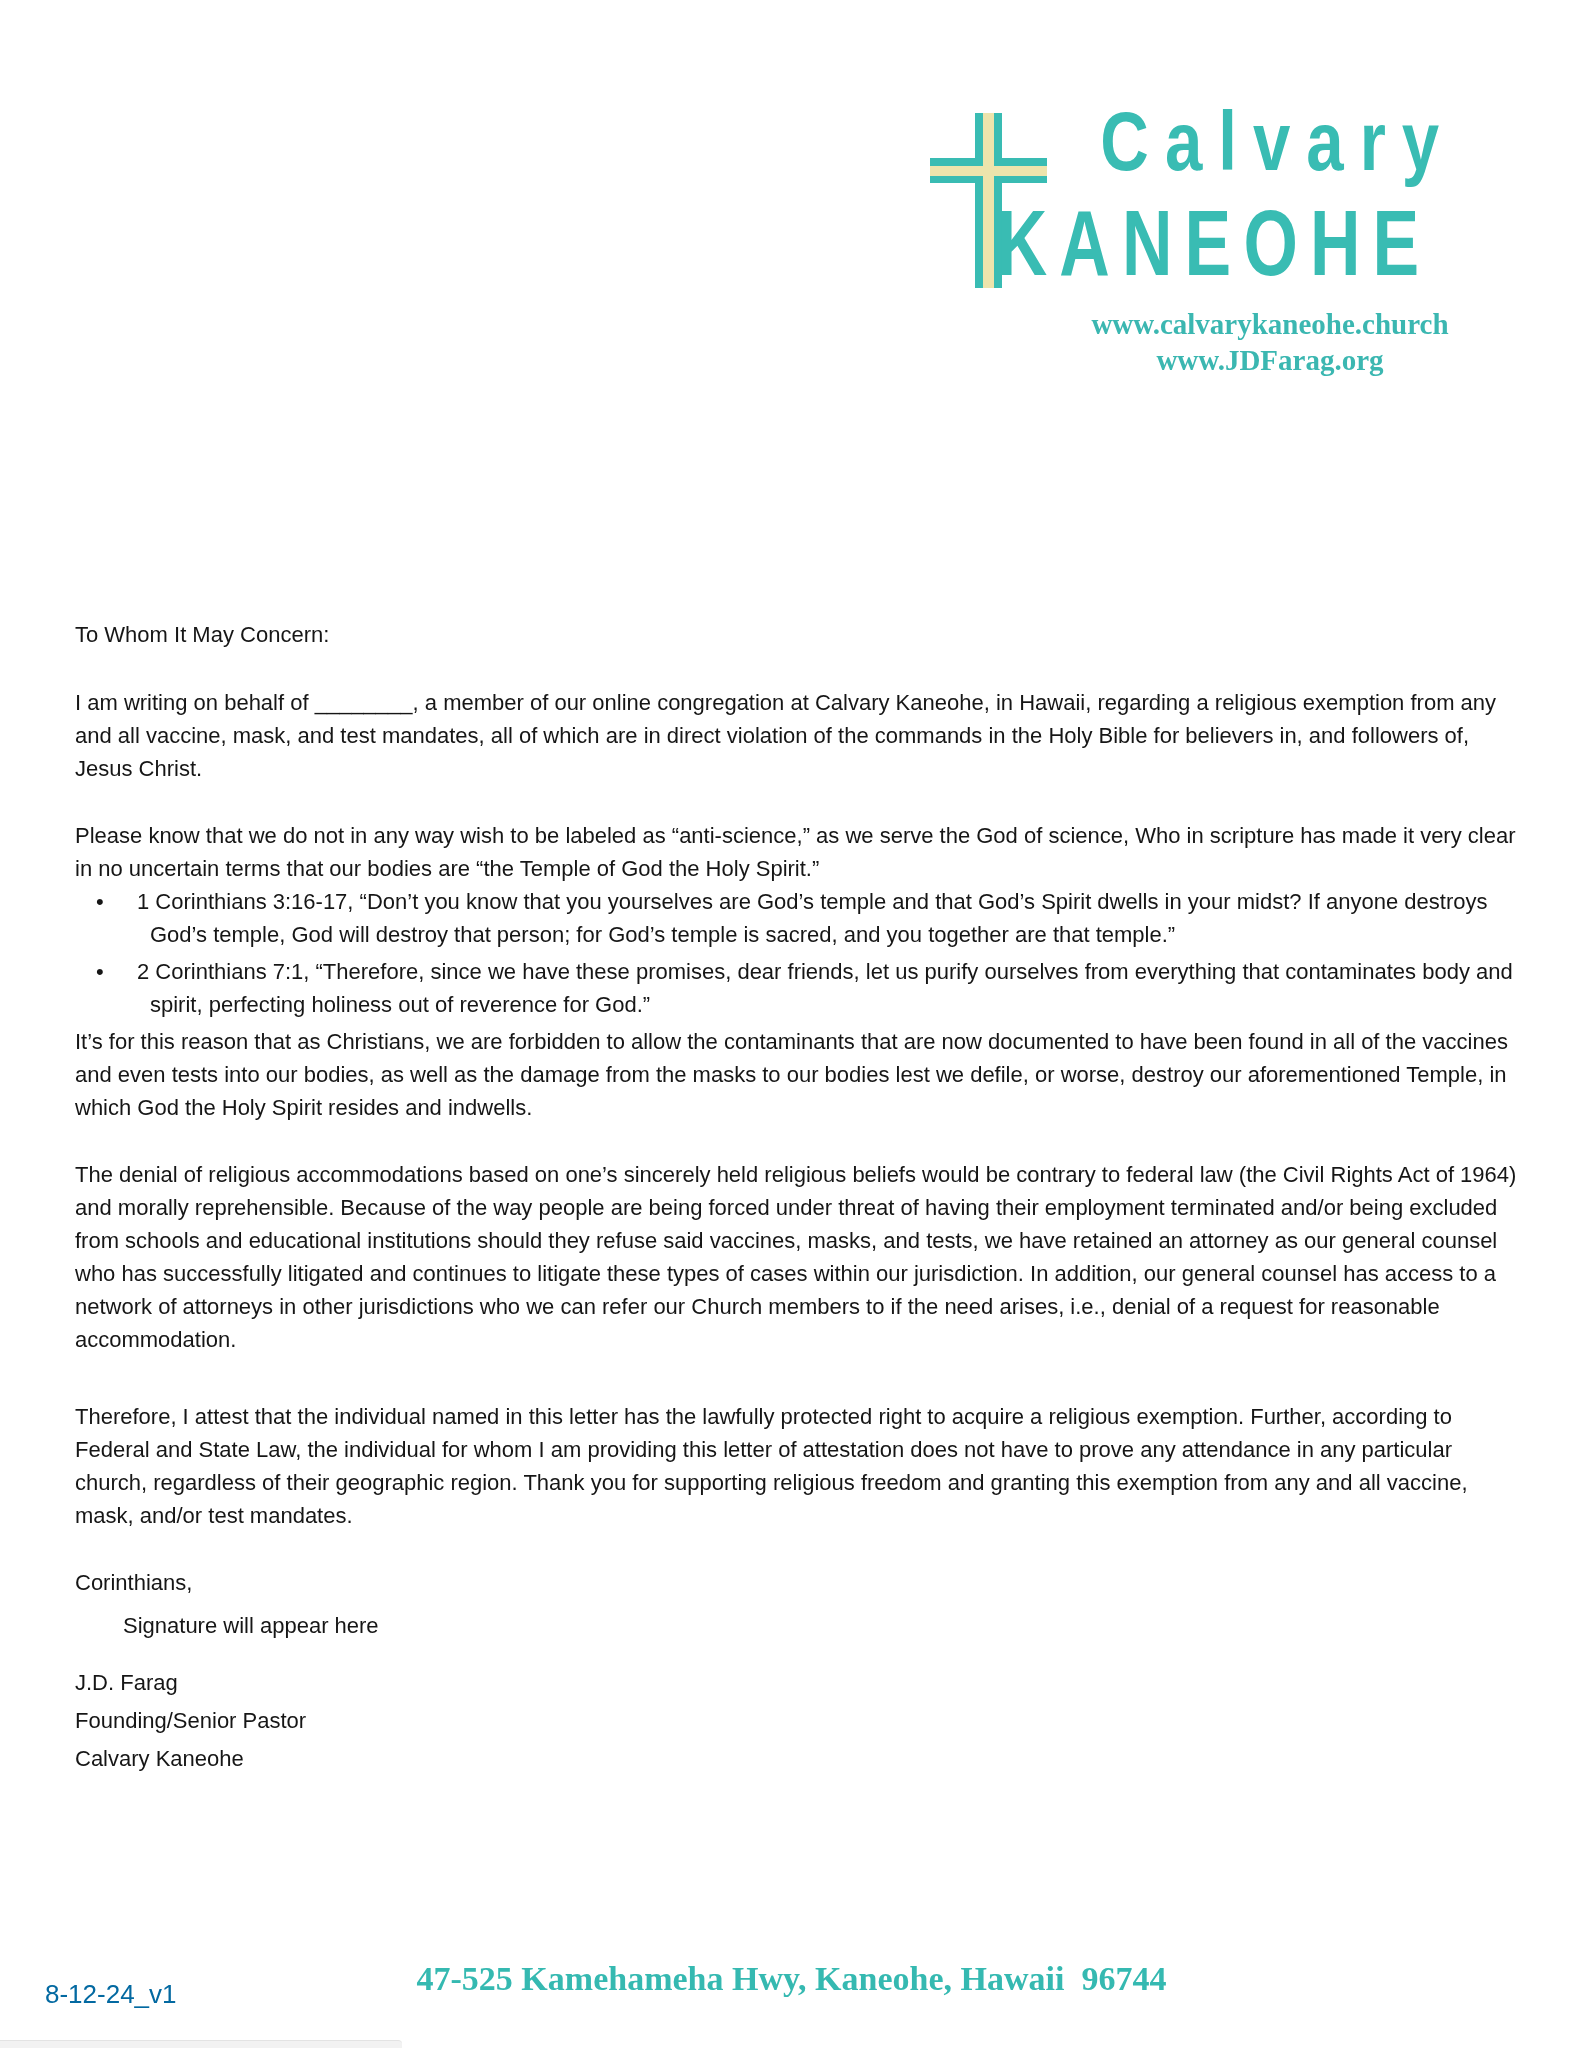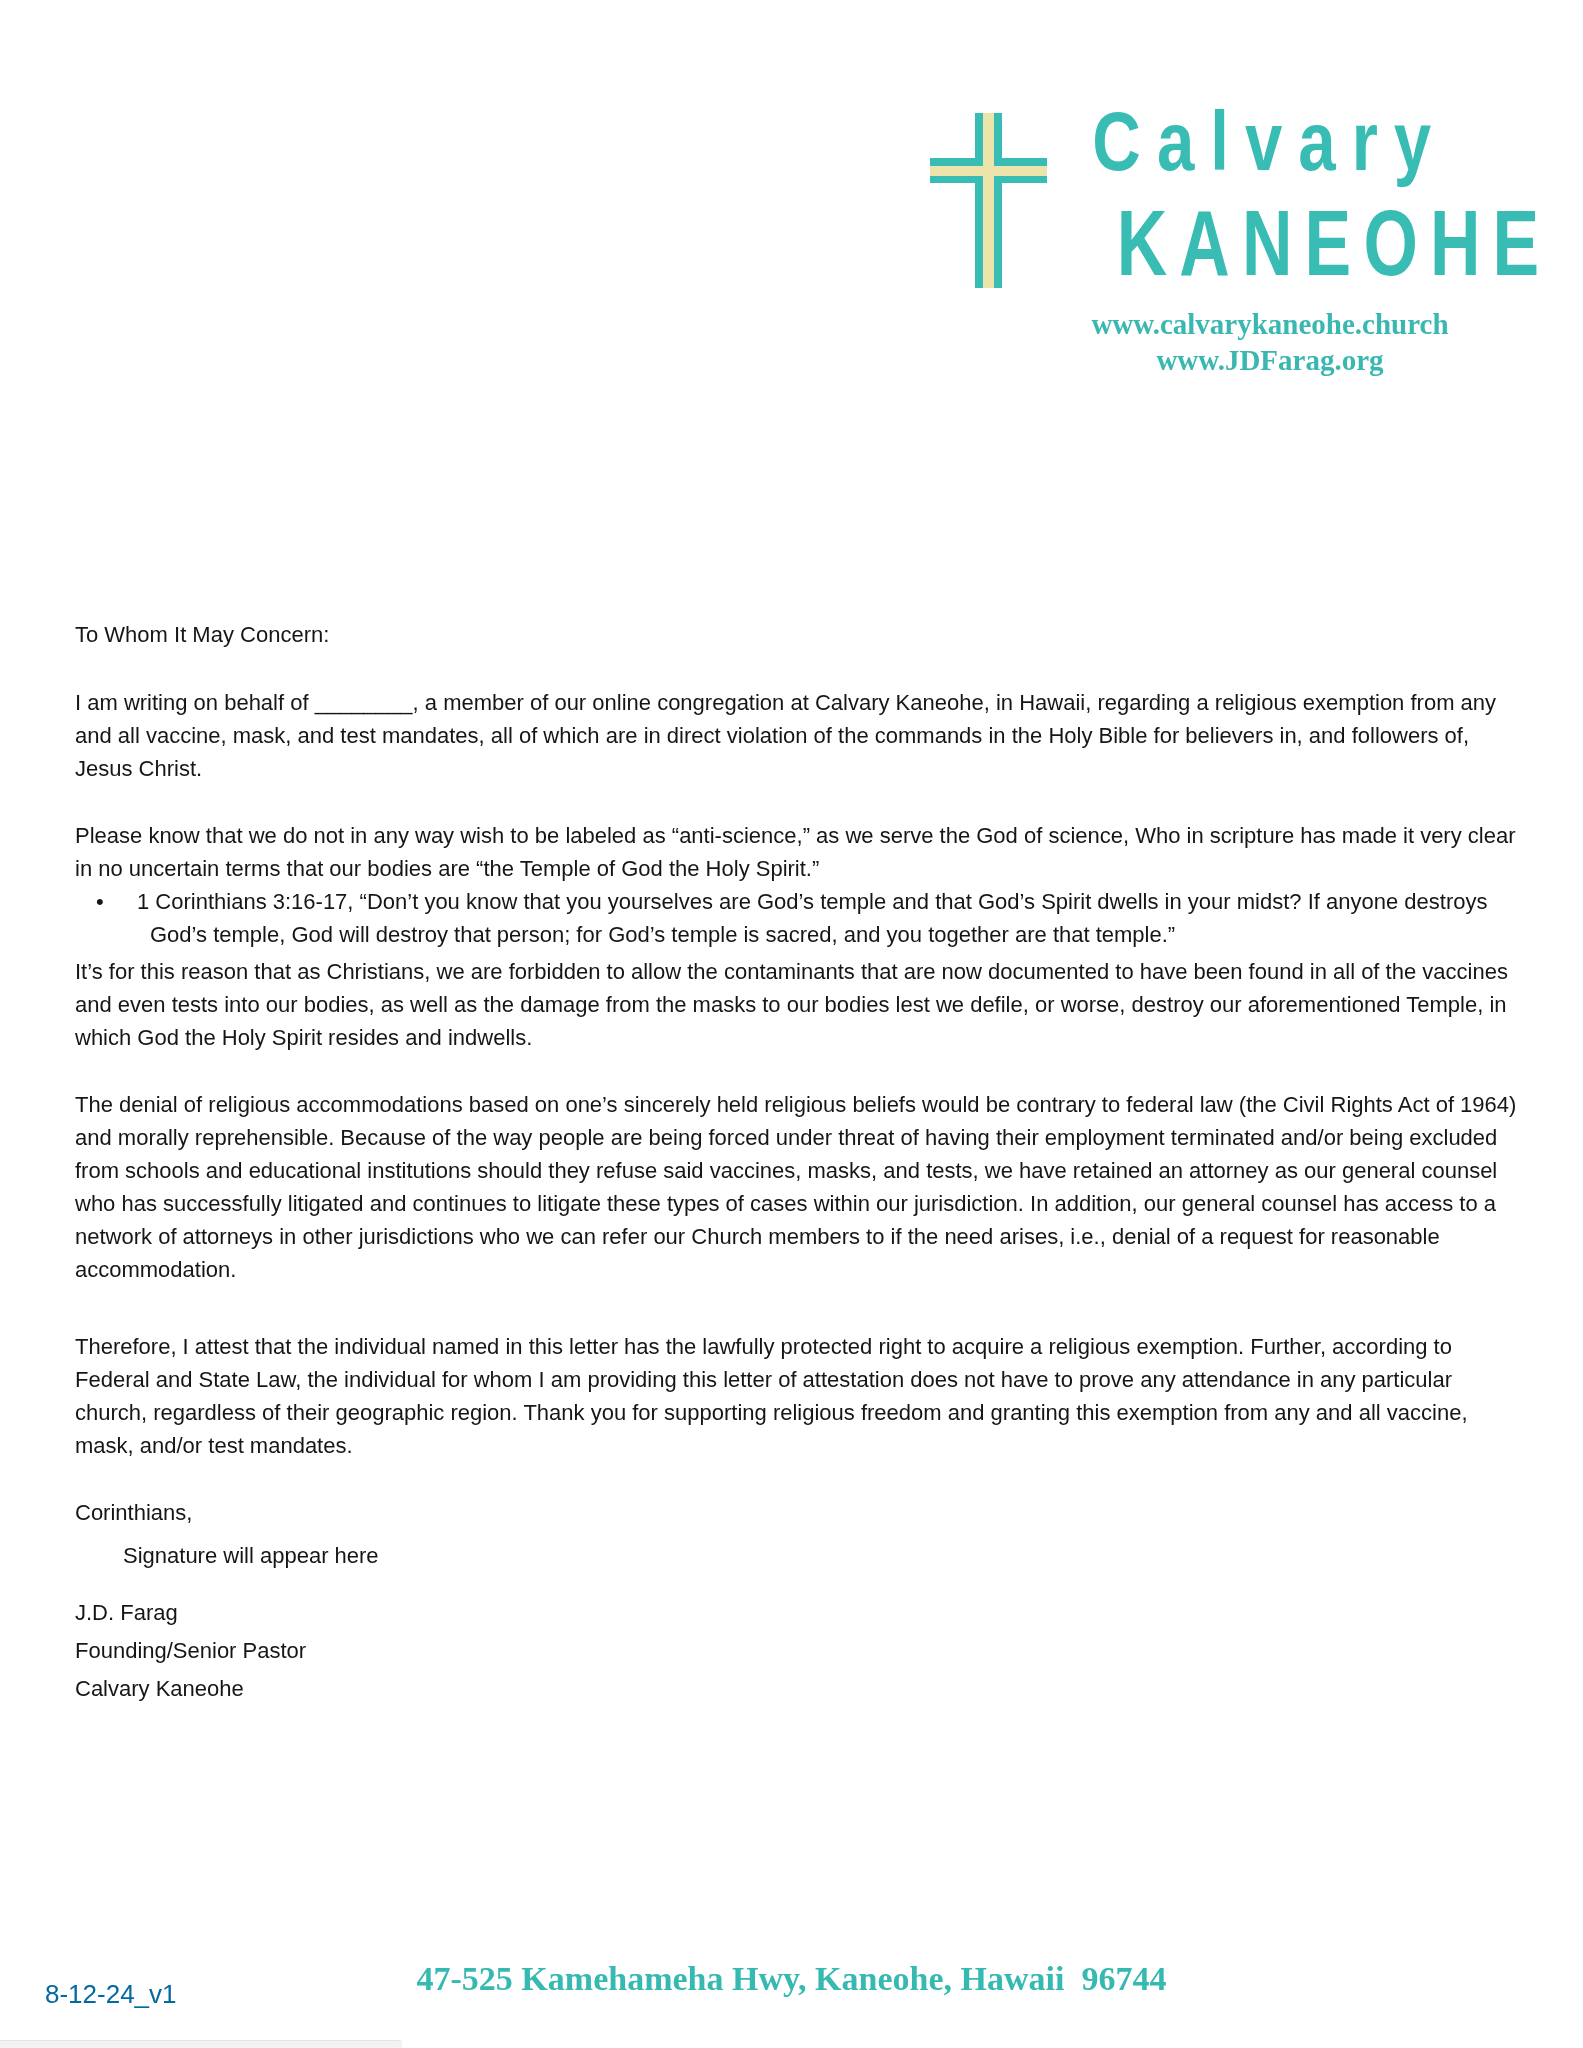--- a/index.html
+++ b/index.html
@@ -9,21 +9,21 @@
     background:#ffffff;
     overflow:hidden;
     font-family:"Liberation Sans","DejaVu Sans",sans-serif;
     color:#161616;
   }
 
   
   .logo-cross{position:absolute;left:930px;top:113px;}
   .logo-text{
     position:absolute;left:1048px;top:98px;width:452px;
-    display:flex;flex-direction:column;align-items:flex-start;
+    display:flex;flex-direction:column;align-items:flex-end;
     color:#39BCB3;
   }
   .logo-name1{
     font-weight:700;font-size:84px;line-height:86px;
     letter-spacing:20px;transform:scaleX(0.80);transform-origin:center;
     white-space:nowrap;
   }
   .logo-name2{
     font-weight:700;font-size:92px;line-height:94px;margin-top:12px;
     letter-spacing:16px;transform:scaleX(0.76);transform-origin:center;
@@ -102,20 +102,21 @@
   <div class="letter">
 
     <p class="salutation">To Whom It May Concern:</p>
 
     <p class="para">I am writing on behalf of ________, a member of our online congregation at Calvary Kaneohe, in Hawaii, regarding a religious exemption from any and all vaccine, mask, and test mandates, all of which are in direct violation of the commands in the Holy Bible for believers in, and followers of, Jesus Christ.</p>
 
     <div class="para-tight">
       <p>Please know that we do not in any way wish to be labeled as “anti-science,” as we serve the God of science, Who in scripture has made it very clear in no uncertain terms that our bodies are “the Temple of God the Holy Spirit.”</p>
       <ul class="scripture-list">
         <li>1 Corinthians 3:16-17, “Don’t you know that you yourselves are God’s temple and that God’s Spirit dwells in your midst? If anyone destroys God’s temple, God will destroy that person; for God’s temple is sacred, and you together are that temple.”</li>
+        <li>2 Corinthians 7:1, “Therefore, since we have these promises, dear friends, let us purify ourselves from everything that contaminates body and spirit, perfecting holiness out of reverence for God.”</li>
       </ul>
       <p class="para">It’s for this reason that as Christians, we are forbidden to allow the contaminants that are now documented to have been found in all of the vaccines and even tests into our bodies, as well as the damage from the masks to our bodies lest we defile, or worse, destroy our aforementioned Temple, in which God the Holy Spirit resides and indwells.</p>
     </div>
 
     <p class="para p3">The denial of religious accommodations based on one’s sincerely held religious beliefs would be contrary to federal law (the Civil Rights Act of 1964) and morally reprehensible. Because of the way people are being forced under threat of having their employment terminated and/or being excluded from schools and educational institutions should they refuse said vaccines, masks, and tests, we have retained an attorney as our general counsel who has successfully litigated and continues to litigate these types of cases within our jurisdiction. In addition, our general counsel has access to a network of attorneys in other jurisdictions who we can refer our Church members to if the need arises, i.e., denial of a request for reasonable accommodation.</p>
 
     <p class="para">Therefore, I attest that the individual named in this letter has the lawfully protected right to acquire a religious exemption. Further, according to Federal and State Law, the individual for whom I am providing this letter of attestation does not have to prove any attendance in any particular church, regardless of their geographic region. Thank you for supporting religious freedom and granting this exemption from any and all vaccine, mask, and/or test mandates.</p>
 
     <p class="closing">Corinthians,</p>
 

